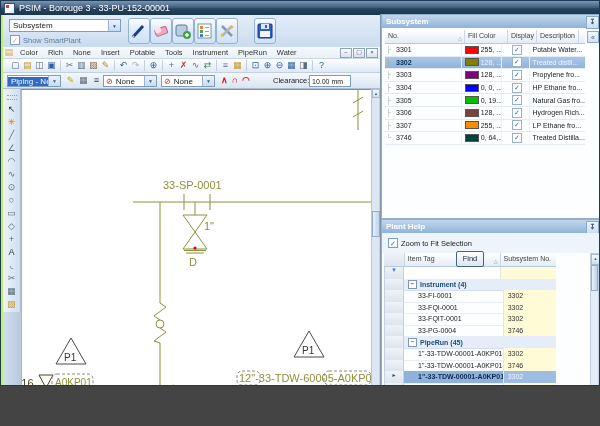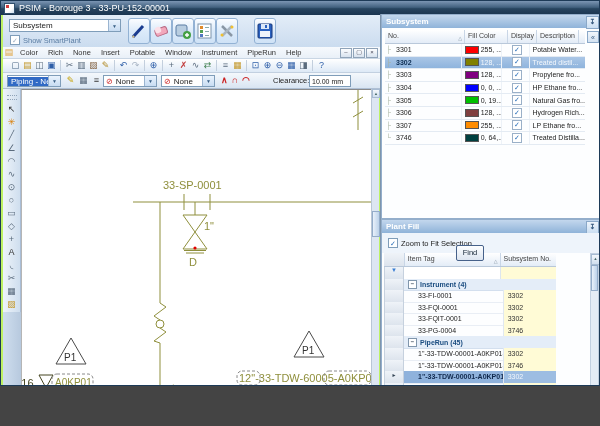--- a/index.html
+++ b/index.html
@@ -91,21 +91,21 @@
   .gbar{flex:1;background:#e4edf8;border-bottom:1px solid #d3dfee;height:100%;display:flex;align-items:center;
     color:#1b4d80;font-weight:bold;}
   .exp{display:inline-block;width:7px;height:7px;border:1px solid #8096ac;background:#fff;font-size:6px;line-height:6px;
     text-align:center;color:#345;margin:0 3px 0 4px;}
   .pcell-tag{width:98px;height:100%;border-right:1px solid #e0e8f1;border-bottom:1px solid #e9eef5;
     padding-left:14px;line-height:11.6px;overflow:hidden;white-space:nowrap;color:#222;}
   .pcell-no{width:56px;height:100%;background:#fffbd6;border-bottom:1px solid #eee9c8;
     padding-left:4px;line-height:11.6px;color:#333;}
   .prow-sel .pcell-tag{background:#8fb2dc;color:#11294d;font-weight:bold;}
   .prow-sel .pcell-no{background:#9dbde2;color:#f2f6fb;}
-  .findbtn{position:absolute;left:74px;top:12px;width:26px;height:14px;border:1px solid #46618a;border-radius:2px;
+  .findbtn{position:absolute;left:74px;top:18px;width:26px;height:14px;border:1px solid #46618a;border-radius:2px;
     background:linear-gradient(180deg,#fdfeff,#dde5f0);font-size:7.5px;text-align:center;line-height:13px;color:#123;}
   svg text{font-family:"Liberation Sans",sans-serif;}
 </style>
 </head>
 <body>
 
 <div id="win">
 
   <div class="abs titlebar">
     <span class="appicon">
@@ -172,24 +172,24 @@
   </div>
 
   <div class="abs menubar">
     <span class="palicon" style="width:12px;color:#e0a23a;">▤</span>
     <span id="menu-items" style="display:flex;">
         <span class="menu-item">Color</span>
         <span class="menu-item">Rich</span>
         <span class="menu-item">None</span>
         <span class="menu-item">Insert</span>
         <span class="menu-item">Potable</span>
-        <span class="menu-item">Window</span>
+        <span class="menu-item">Tools</span>
         <span class="menu-item">Instrument</span>
         <span class="menu-item">PipeRun</span>
-        <span class="menu-item">Help</span>
+        <span class="menu-item">Water</span>
       </span>
     <span class="mdi" id="mdi-buttons">
         <span>–</span>
         <span>▢</span>
         <span>×</span>
       </span>
   </div>
 
   <div class="abs stdbar" id="std-toolbar">
       <span class="tbgroup">
@@ -493,21 +493,21 @@
             <span class="cell" style="width: 25px; justify-content: center;">
               <span class="dchk">✓</span>
             </span>
             <span class="cell cwhite" style="width: 56px; border-right: none;">Treated Distilla...</span>
           </div>
         </div>
     </div>
 
     <div class="panel" style="top:205px;height:193px;overflow:hidden;">
       <div class="ptitle">
-        <span>Plant Fill</span>
+        <span>Plant Help</span>
         <span class="pin">↧</span>
       </div>
       <div class="abs" style="left:0;top:13px;width:217px;height:20px;background:#eef4fb;">
         <span class="abs" style="left:6px;top:5px;display:flex;align-items:center;gap:3px;">
           <span class="chk" style="color:#2a6fb8;">✓</span>
           <span style="font-size:7.5px;color:#222;">Zoom to Fit Selection</span>
         </span>
         <span class="findbtn">Find</span>
       </div>
       <div class="gridhdr" style="margin:20px 0 0 2px;width:172px;">

